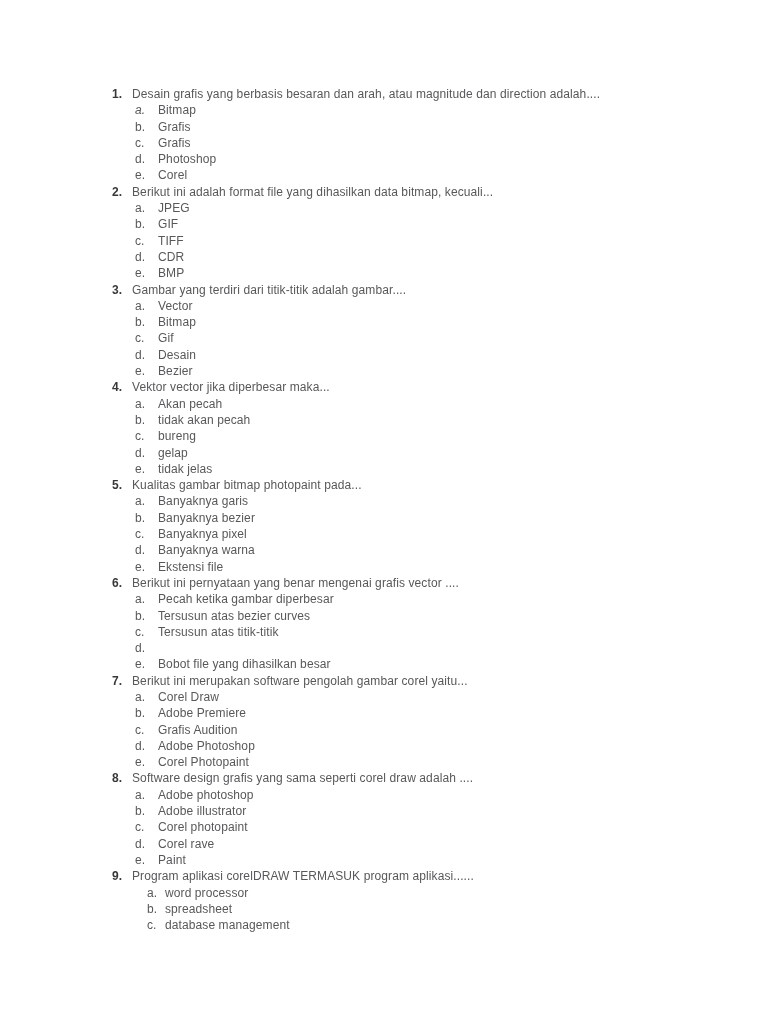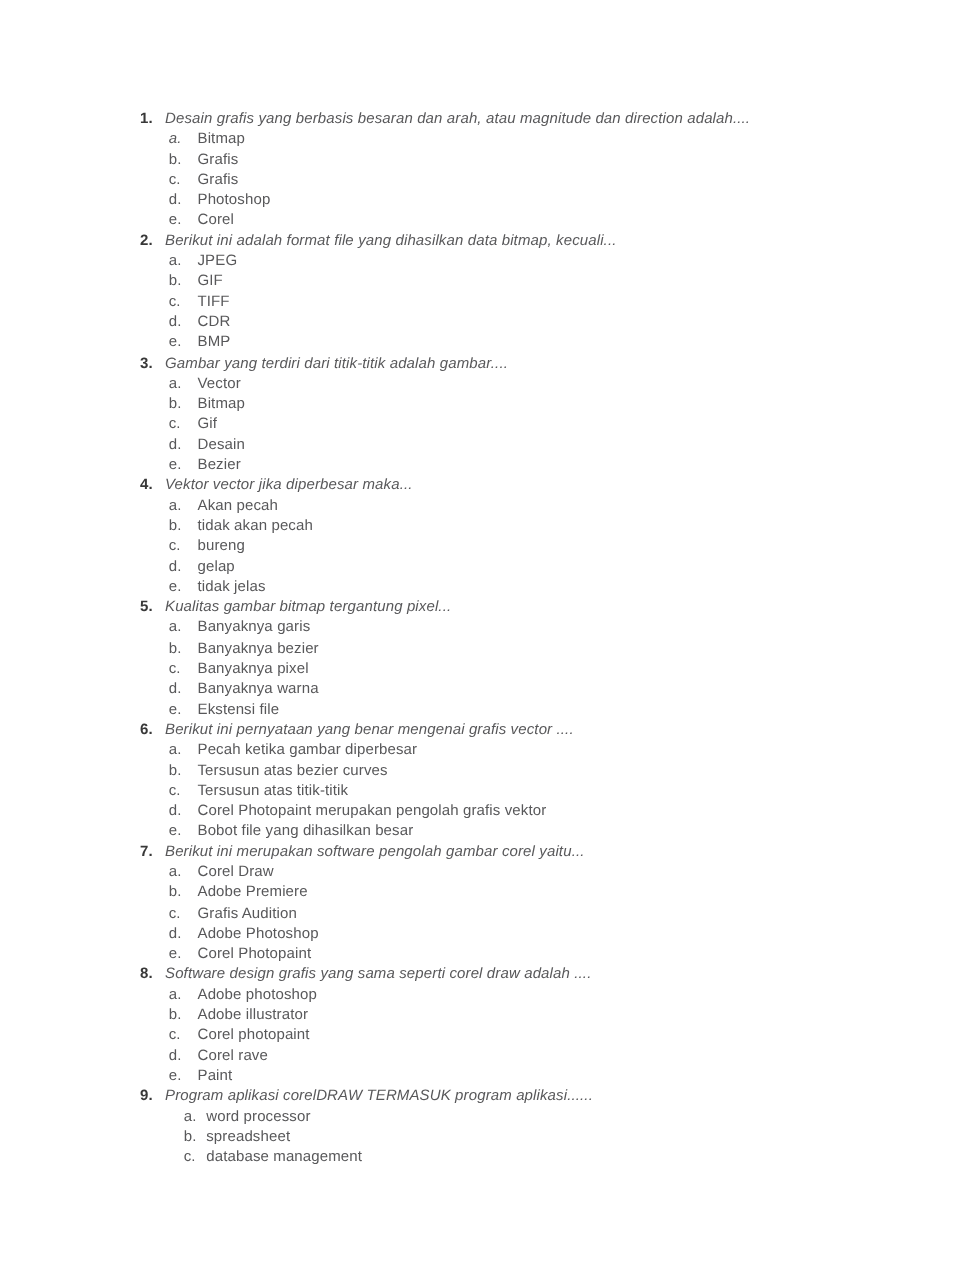--- a/index.html
+++ b/index.html
@@ -31,21 +31,20 @@
   }
   .num {
     flex: 0 0 auto;
     display: inline-block;
     width: 20px;
     font-weight: bold;
     color: #383838;
   }
   .q-text {
     flex: 1 1 auto;
-    font-style: italic;
   }
   .opt {
     padding-left: 23px;
   }
   .opt .letter {
     flex: 0 0 auto;
     display: inline-block;
     width: 23px;
   }
   .opt.narrow {
@@ -163,21 +162,21 @@
           <span class="opt-text">gelap</span>
         </div>
         <div class="line opt">
           <span class="letter">e.</span>
           <span class="opt-text">tidak jelas</span>
         </div>
       </div>
       <div class="q">
         <div class="line q-head">
           <span class="num" style="color: rgb(56, 56, 56);">5.</span>
-          <span class="q-text">Kualitas gambar bitmap tergantung pixel...</span>
+          <span class="q-text">Kualitas gambar bitmap photopaint pada...</span>
         </div>
         <div class="line opt">
           <span class="letter">a.</span>
           <span class="opt-text">Banyaknya garis</span>
         </div>
         <div class="line opt">
           <span class="letter">b.</span>
           <span class="opt-text">Banyaknya bezier</span>
         </div>
         <div class="line opt">
@@ -205,21 +204,20 @@
         <div class="line opt">
           <span class="letter">b.</span>
           <span class="opt-text">Tersusun atas bezier curves</span>
         </div>
         <div class="line opt">
           <span class="letter">c.</span>
           <span class="opt-text">Tersusun atas titik-titik</span>
         </div>
         <div class="line opt">
           <span class="letter">d.</span>
-          <span class="opt-text">Corel Photopaint merupakan pengolah grafis vektor</span>
         </div>
         <div class="line opt">
           <span class="letter">e.</span>
           <span class="opt-text">Bobot file yang dihasilkan besar</span>
         </div>
       </div>
       <div class="q">
         <div class="line q-head">
           <span class="num" style="color: rgb(56, 56, 56);">7.</span>
           <span class="q-text">Berikut ini merupakan software pengolah gambar corel yaitu...</span>

